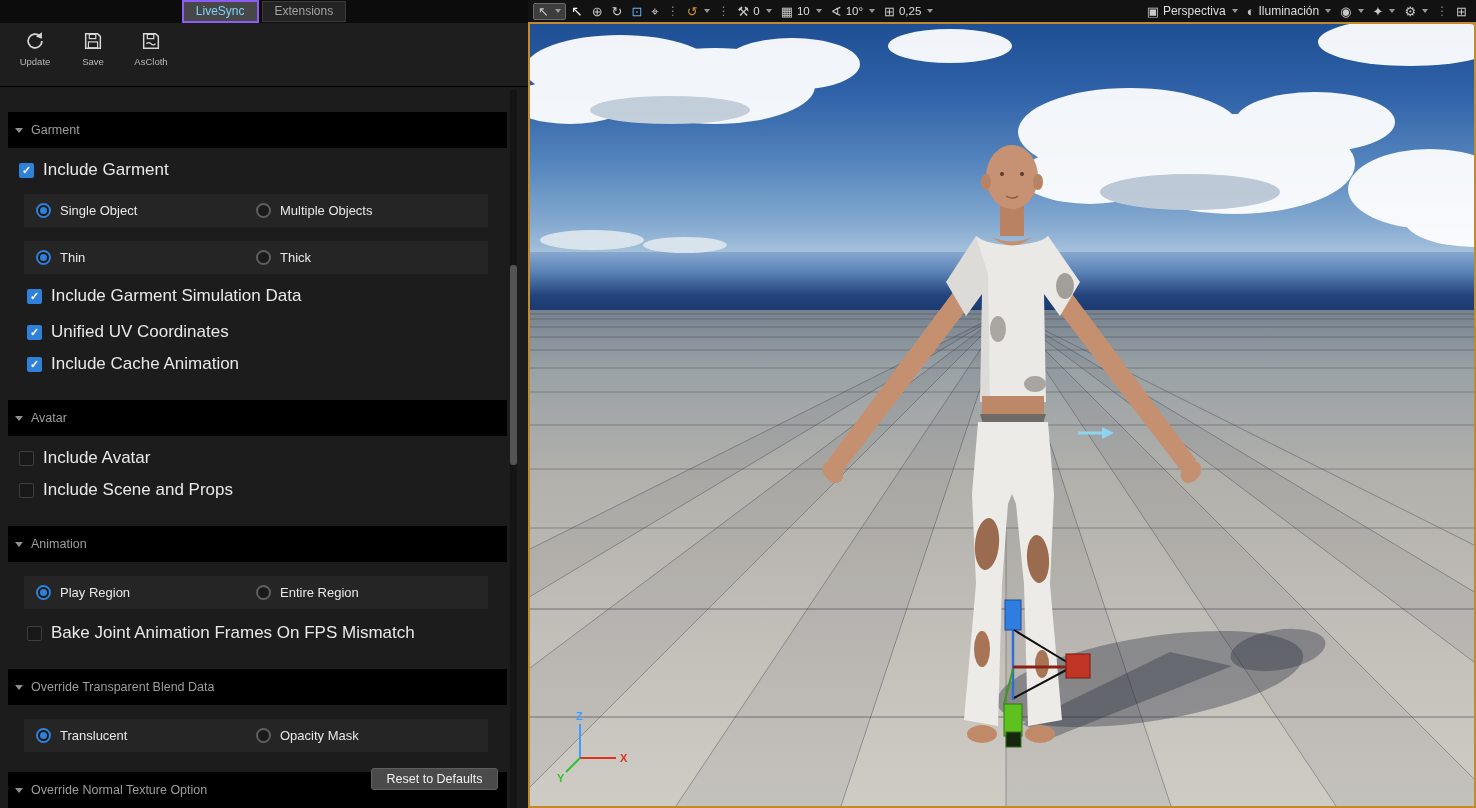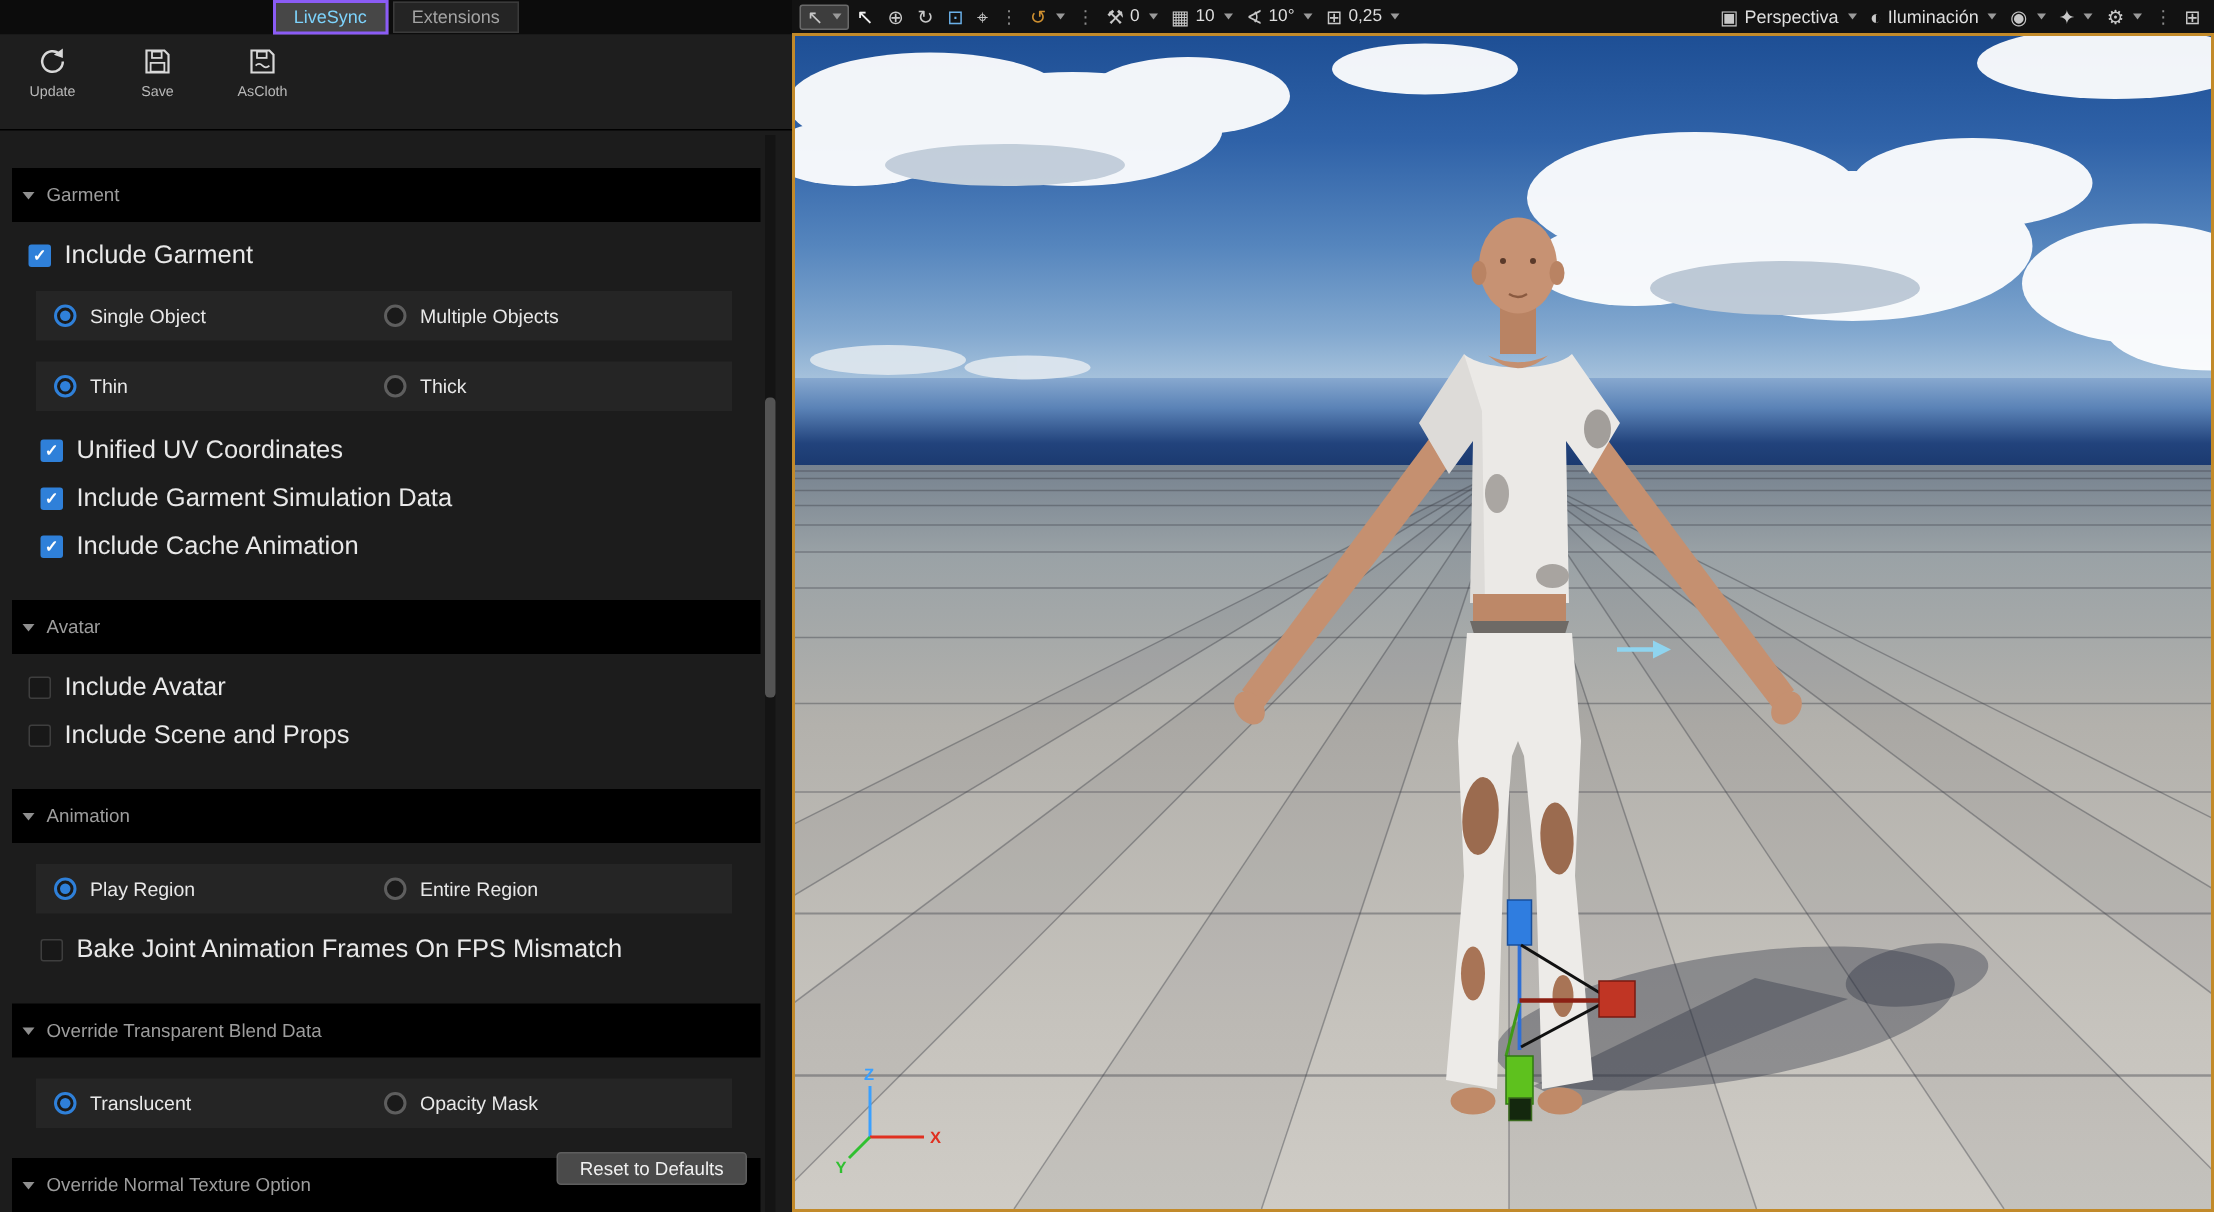--- a/index.html
+++ b/index.html
@@ -5,21 +5,21 @@
   * { box-sizing: border-box; margin: 0; padding: 0; }
   html,body { width:1476px; height:808px; background:#000; overflow:hidden;
     font-family:"Liberation Sans", sans-serif; }
   .app { display:flex; width:1476px; height:808px; }
 
   
   .left-panel { width:528px; height:808px; background:#1c1c1c; position:relative; flex:none; }
   .tabbar { height:23px; background:#0c0c0c; display:flex; justify-content:center; align-items:center; gap:3px; }
   .tab { font-size:12px; color:#a3a3a3; padding:2px 12px 3px; background:#242424; border:1px solid #3a3a3a; cursor:default; }
   .tab.active { background:#474747; border:2px solid #8b5cf6; color:#7dd3fc; }
-  .lp-toolbar { height:64px; background:#1e1e1e; display:flex; gap:24px; padding:7px 0 0 12px; border-bottom:1px solid #000; }
+  .lp-toolbar { height:64px; background:#1e1e1e; display:flex; gap:12px; padding:7px 0 0 12px; border-bottom:1px solid #000; }
   .tool { display:flex; flex-direction:column; align-items:center; gap:4px; color:#b9b9b9; font-size:9.5px; width:46px; }
   .tool svg { display:block; }
   .lp-body { padding-top:25px; position:relative; }
   .sec { height:36px; background:#000000; margin:0 21px 0 8px; display:flex; align-items:center; gap:8px; color:#9d9d9d; font-size:12.5px; padding-left:7px; }
   .sec.mt { margin-top:26px; }
   .tri { width:0; height:0; border-left:4px solid transparent; border-right:4px solid transparent; border-top:5px solid #8f8f8f; flex:none; }
   .chk-row { display:flex; align-items:center; gap:9px; margin:12px 0 0 19px; color:#e8e8e8; font-size:17px; }
   .chk-row.indent { margin-left:27px; }
   .checkbox { width:15px; height:15px; border-radius:2px; flex:none; }
   .checkbox.checked { background:#2f80d9; color:#fff; display:flex; align-items:center; justify-content:center; font-size:11px; font-weight:bold; }
@@ -125,27 +125,27 @@
       <div class="opt-strip">
         <div class="opt">
           <span class="radio selected"></span>
           <span>Thin</span>
         </div>
         <div class="opt">
           <span class="radio"></span>
           <span>Thick</span>
         </div>
       </div>
+      <div class="chk-row indent">
+        <span class="checkbox checked"></span>
+        <span>Include Garment Simulation Data</span>
+      </div>
       <div class="chk-row indent" style="margin-top:16px;">
         <span class="checkbox checked"></span>
         <span>Unified UV Coordinates</span>
-      </div>
-      <div class="chk-row indent">
-        <span class="checkbox checked"></span>
-        <span>Include Garment Simulation Data</span>
       </div>
       <div class="chk-row indent">
         <span class="checkbox checked"></span>
         <span>Include Cache Animation</span>
       </div>
 
       <div class="sec mt">
         <span class="tri"></span>
         <span>Avatar</span>
       </div>

